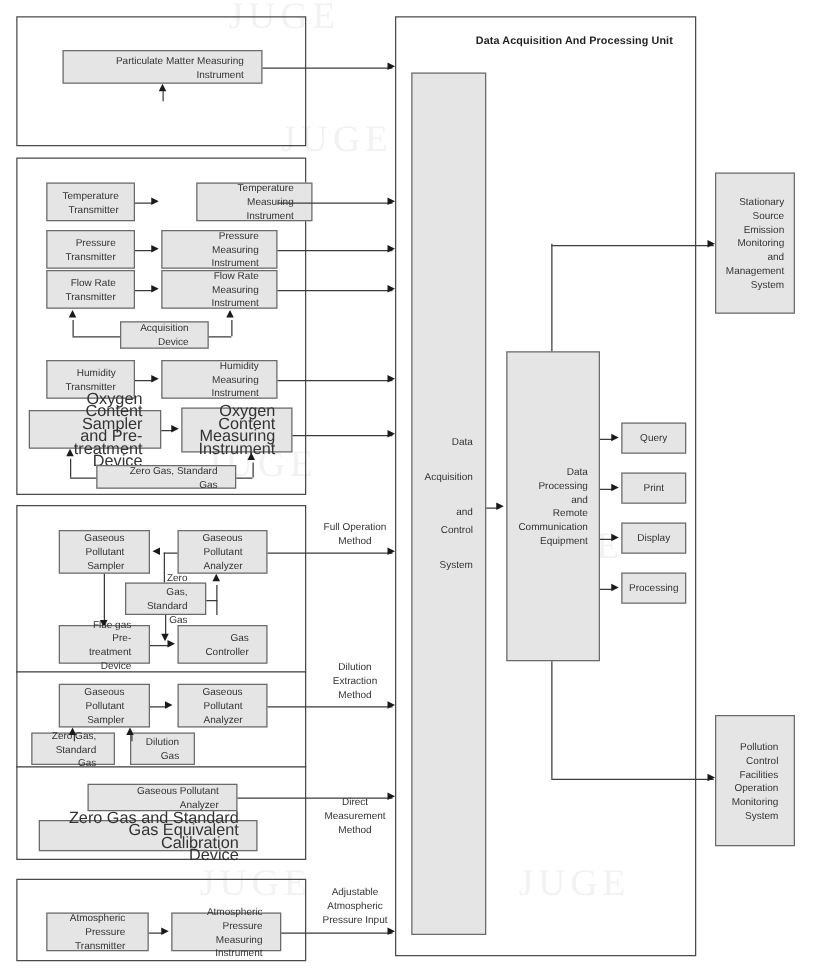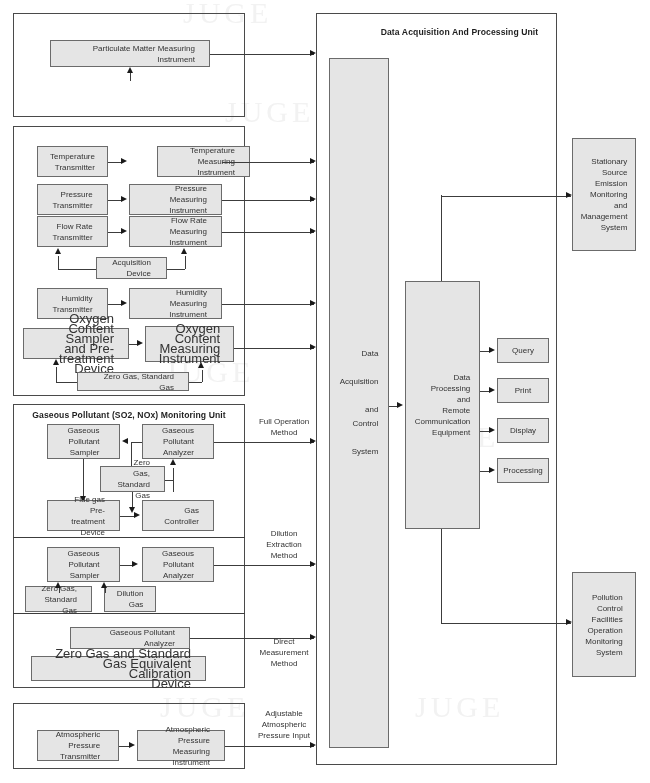--- a/index.html
+++ b/index.html
@@ -158,21 +158,20 @@
 
   <div class="box" style="left:77px;top:372px;width:112px;height:19px;">Zero Gas,  Standard Gas</div>
   <div class="h" style="left:56px;top:381.5px;width:21px;"></div>
   <div class="v" style="left:56px;top:367px;height:15px;"></div>
   <div class="arw arw-u" style="left:52.5px;top:359px;"></div>
   <div class="h" style="left:189px;top:381.5px;width:13px;"></div>
   <div class="v" style="left:201.5px;top:370px;height:12px;"></div>
   <div class="arw arw-u" style="left:198px;top:362px;"></div>
 
   <div class="panel" style="left:13px;top:404px;width:232px;height:284px;"></div>
-  <div class="panel-title" style="left:13px;top:410px;width:232px;">Gaseous Pollutant (SO2, NOx) Monitoring Unit</div>
 
   <div class="h" style="left:13px;top:537px;width:232px;"></div>
   <div class="h" style="left:13px;top:613px;width:232px;"></div>
 
   <div class="box" style="left:47px;top:424px;width:73px;height:35px;">Gaseous
 Pollutant
 Sampler</div>
   <div class="box" style="left:142px;top:424px;width:72px;height:35px;">Gaseous
 Pollutant
 Analyzer</div>

